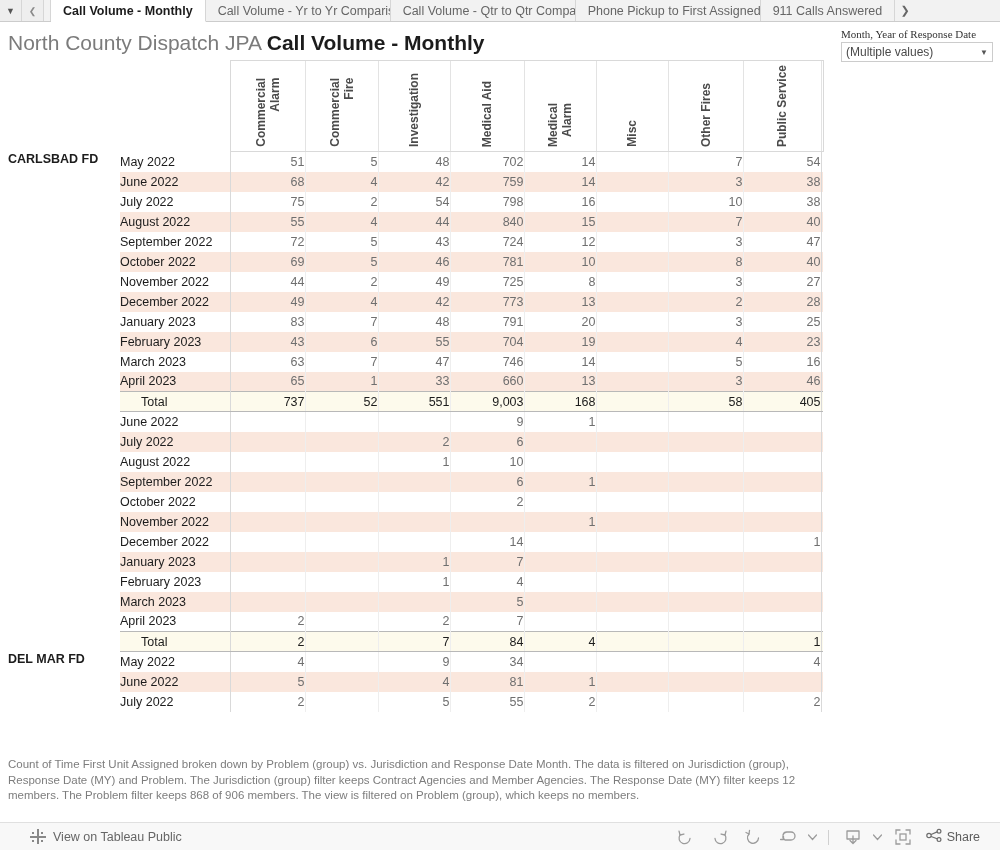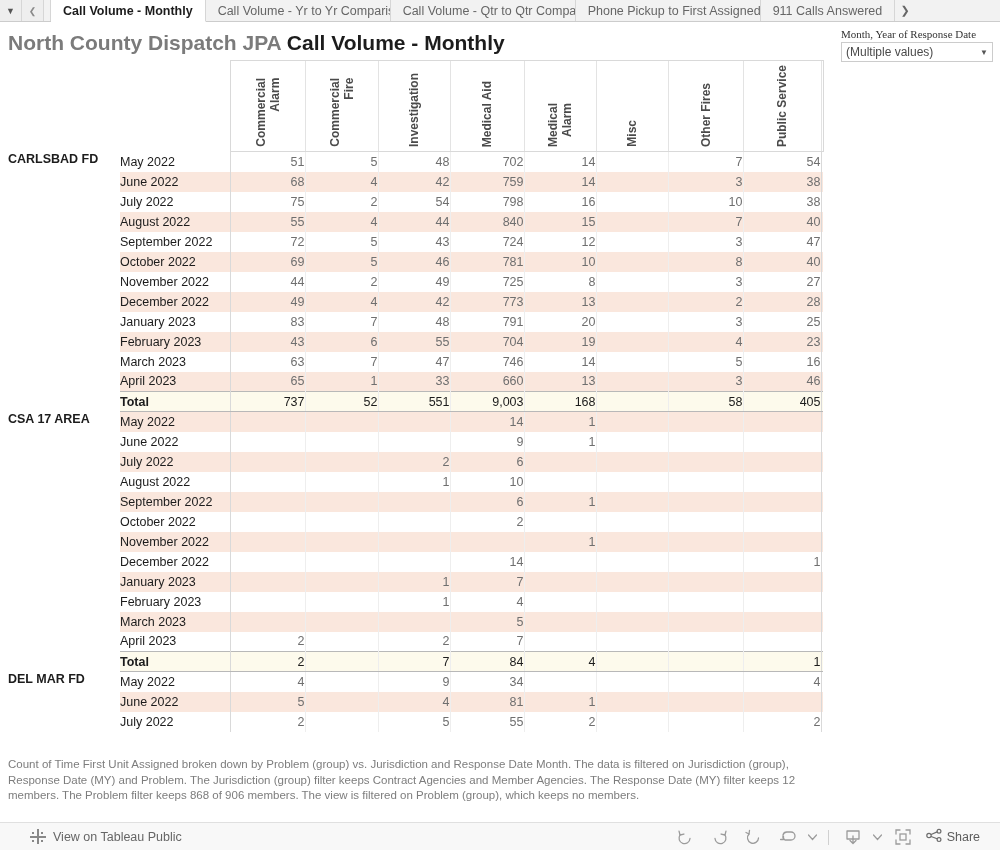--- a/index.html
+++ b/index.html
@@ -52,21 +52,21 @@
     display: flex; align-items: center; justify-content: center;
     color: #666; font-size: 11px;
   }
 
   
   .titlewrap {
     position: absolute; left: 8px; top: 30px;
     font-size: 21px; line-height: 26px;
     white-space: nowrap;
   }
-  .title-light { color: #7b7b7b; font-weight: bold; }
+  .title-light { color: #7b7b7b; font-weight: normal; }
   .title-bold { color: #1c1c1c; font-weight: bold; }
 
   
   .filterbox { position: absolute; left: 841px; top: 28px; width: 152px; }
   .filter-label {
     font-family: "Liberation Serif", serif;
     font-size: 11px; color: #333333;
     margin-bottom: 2px; white-space: nowrap;
   }
   .filter-select {
@@ -137,21 +137,21 @@
     border-left: 1px solid #eeeeee;
   }
   .vcell.firstv { border-left: none; padding-left: 18px; }
   .padcell { width: 0px; border-left: 1px solid #d9d9d9; }
 
   tr.band .mcell, tr.band .vcell, tr.band .padcell { background: #fae7dd; }
   tr.plain .mcell, tr.plain .vcell, tr.plain .padcell { background: #ffffff; }
 
   tr.total { height: 20px; }
   tr.total .mcell, tr.total .vcell, tr.total .padcell { background: #fdfaec; }
-  tr.total .mcell { font-weight: bold; }
+  tr.total .mcell { font-weight: normal; padding-left: 21px; }
   tr.total .vcell { font-weight: normal; color: #1c1c1c; }
   tr.total .mcell, tr.total .vcell, tr.total .padcell {
     border-top: 1px solid #b8b8b8;
     border-bottom: 1px solid #b8b8b8;
   }
 
   
   .caption {
     position: absolute; left: 8px; top: 757px;
     width: 828px;
@@ -459,33 +459,20 @@
           <td class="vcell firstv">737</td>
           <td class="vcell">52</td>
           <td class="vcell">551</td>
           <td class="vcell">9,003</td>
           <td class="vcell">168</td>
           <td class="vcell"></td>
           <td class="vcell">58</td>
           <td class="vcell">405</td>
           <td class="padcell"></td>
         </tr>
-        <tr class="drow band">
-          <td class="jcell">CSA 17 AREA</td>
-          <td class="mcell">May 2022</td>
-          <td class="vcell firstv"></td>
-          <td class="vcell"></td>
-          <td class="vcell"></td>
-          <td class="vcell">14</td>
-          <td class="vcell">1</td>
-          <td class="vcell"></td>
-          <td class="vcell"></td>
-          <td class="vcell"></td>
-          <td class="padcell"></td>
-        </tr>
         <tr class="drow plain">
           <td class="jcell"></td>
           <td class="mcell">June 2022</td>
           <td class="vcell firstv"></td>
           <td class="vcell"></td>
           <td class="vcell"></td>
           <td class="vcell">9</td>
           <td class="vcell">1</td>
           <td class="vcell"></td>
           <td class="vcell"></td>

